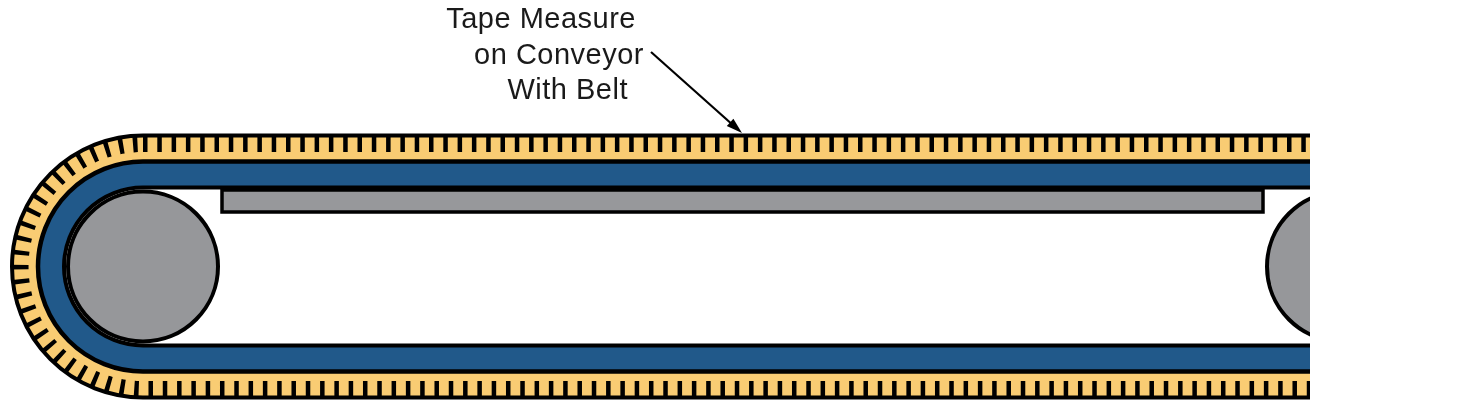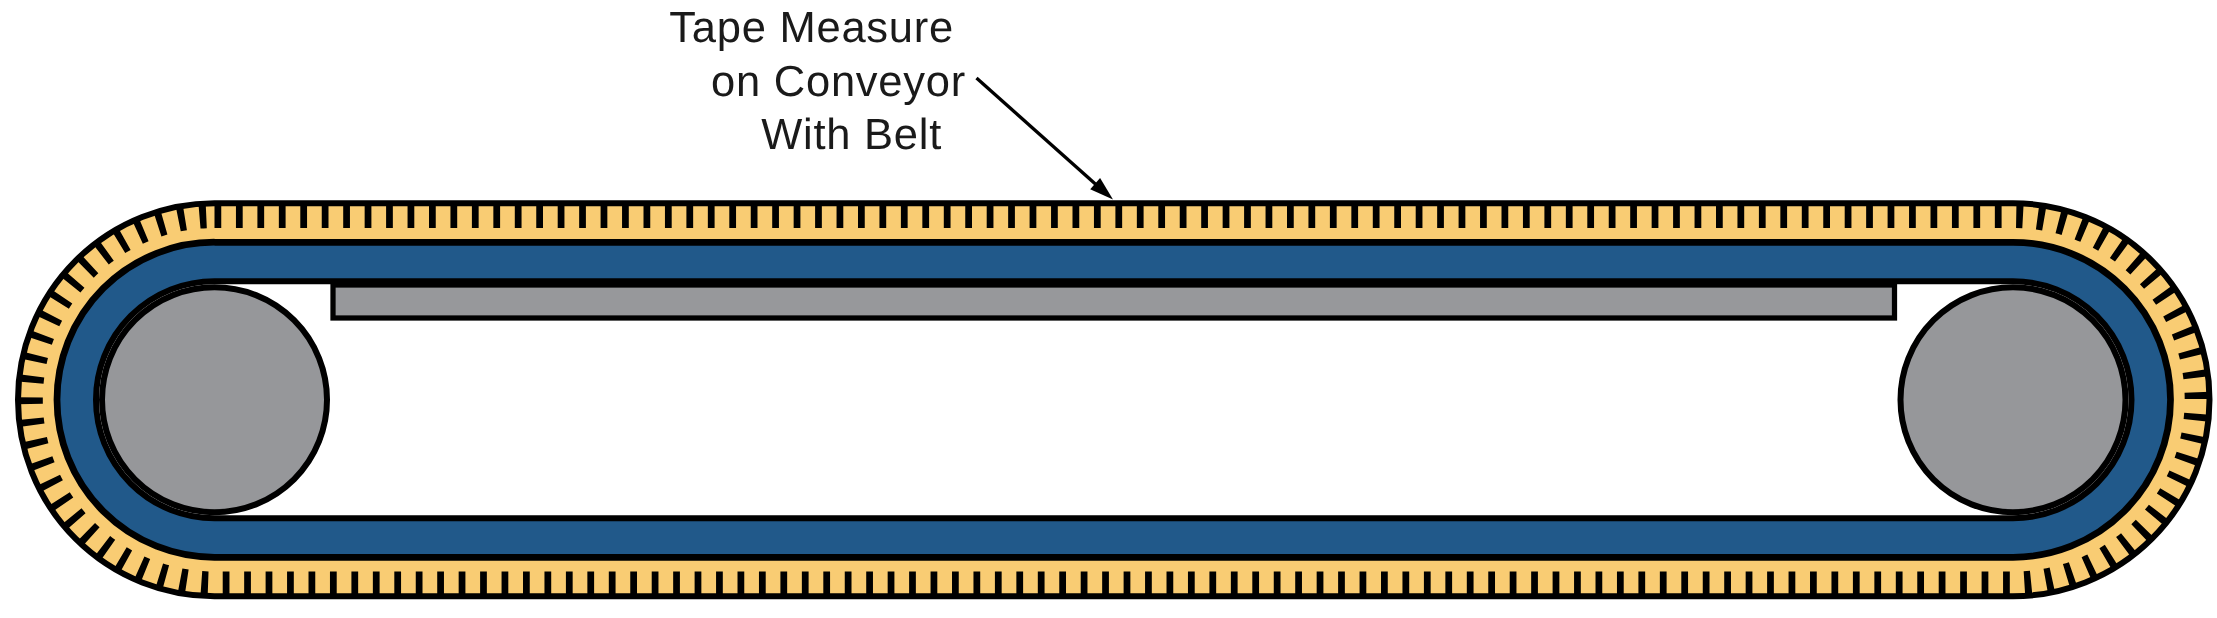--- a/index.html
+++ b/index.html
@@ -3,21 +3,21 @@
 <meta charset="utf-8">
 <style>
   html, body {
     margin: 0;
     padding: 0;
     background: #ffffff;
     font-family: "Liberation Sans", sans-serif;
   }
   .stage {
     position: relative;
-    width: 1478px;
+    width: 1310px;
     height: 412px;
     overflow: hidden;
     background: #ffffff;
   }
   .stage svg {
     display: block;
     width: 1478px;
     height: 412px;
   }
   .caption-text {

